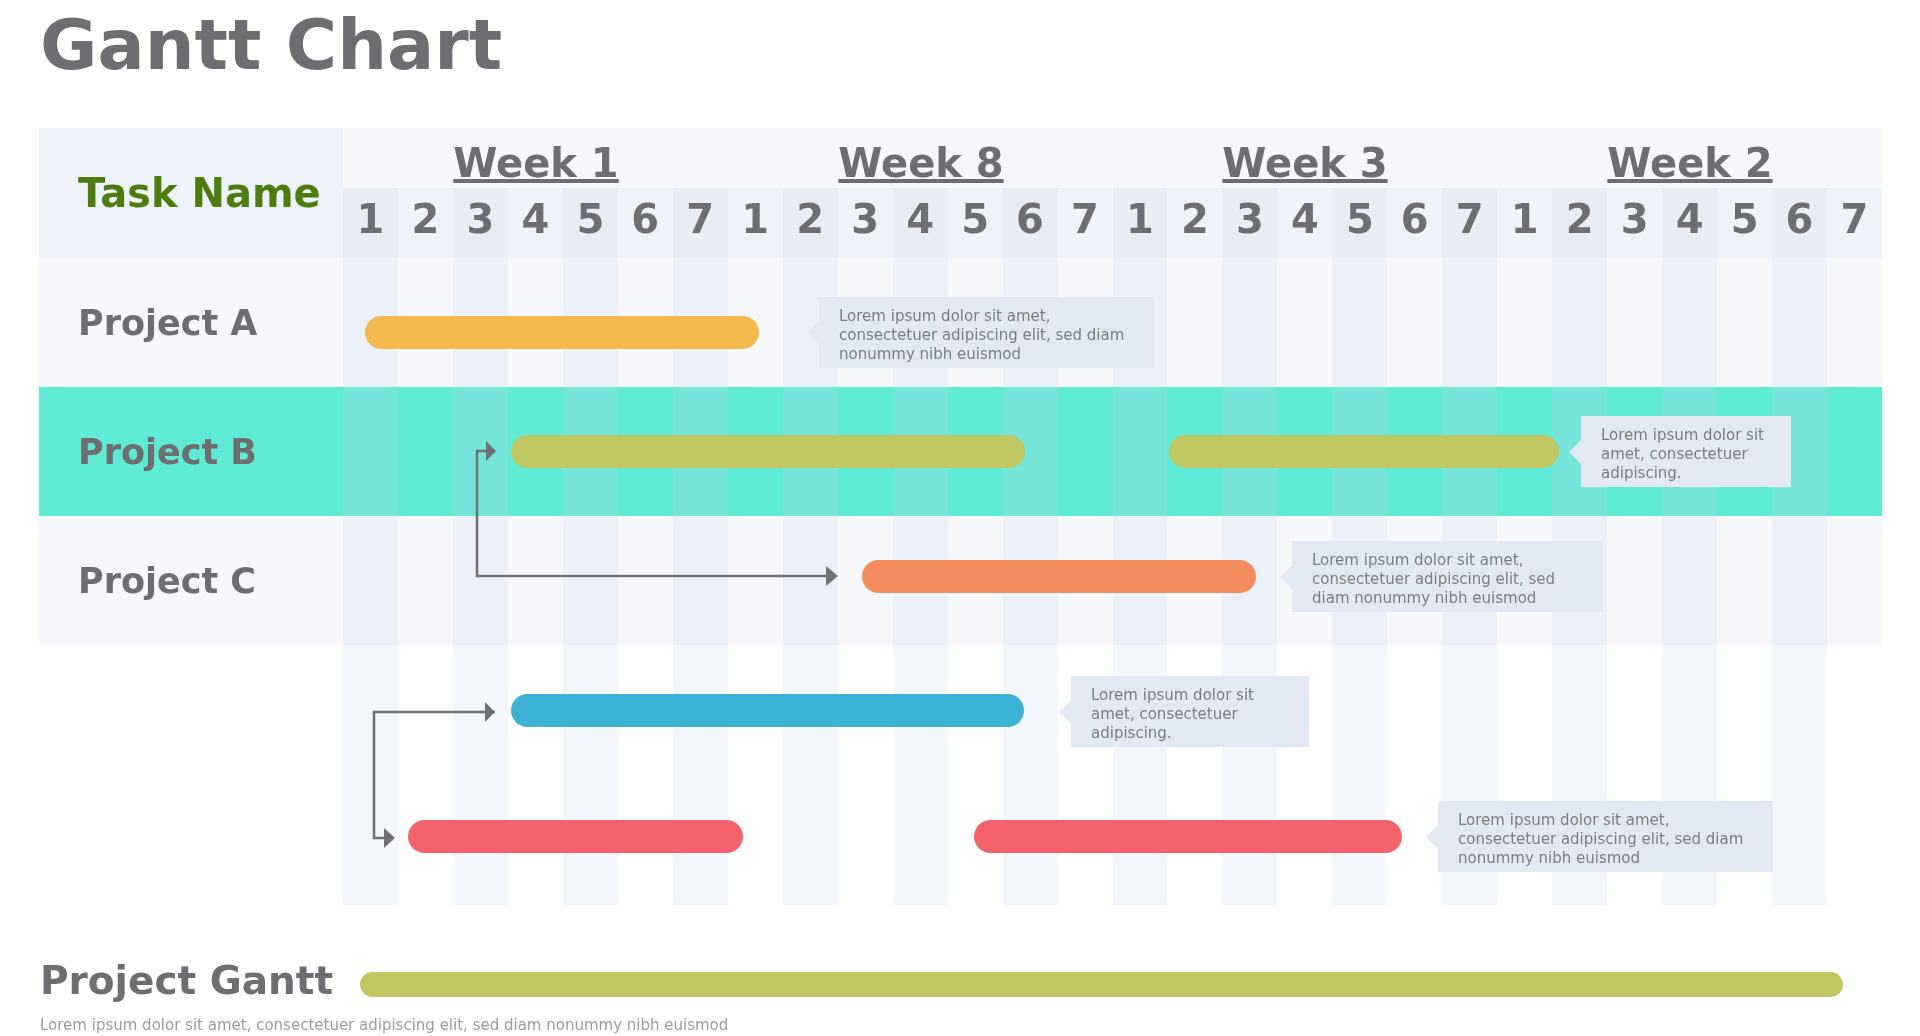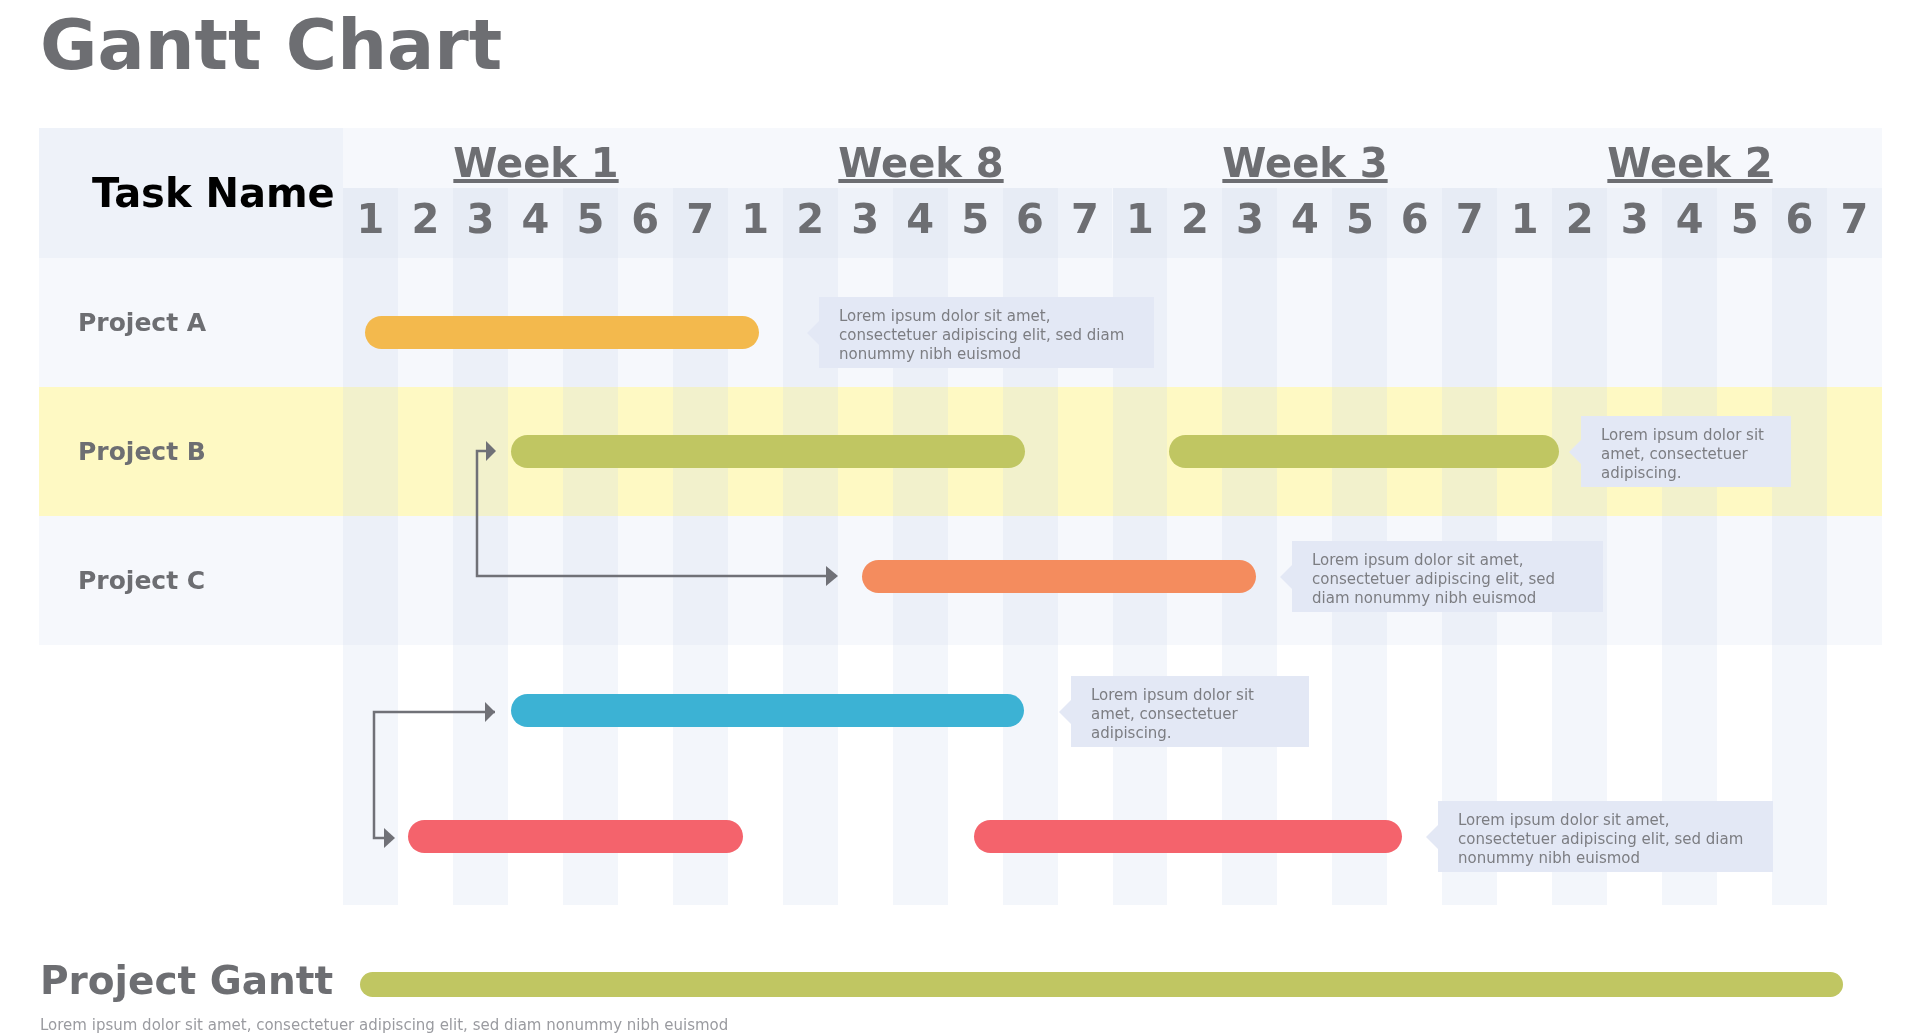--- a/index.html
+++ b/index.html
@@ -2,33 +2,33 @@
 <html><head>
 <meta charset="utf-8">
 <style>
   html, body { margin:0; padding:0; }
   body { width:1920px; height:1036px; background:#ffffff; position:relative; overflow:hidden;
          font-family:"DejaVu Sans", sans-serif; color:#6d6e72; }
   .title { position:absolute; left:40px; top:4px; font-size:70px; font-weight:bold; letter-spacing:0px; color:#6d6e72; }
   .table { position:absolute; left:39px; top:128px; width:1843px; height:777px; }
   .task-col-head { position:absolute; left:0; top:0; width:304px; height:130px; background:#eef2f9;
                    display:flex; align-items:center; }
-  .task-col-head span { margin-left:53px; font-size:40px; font-weight:bold; color:#000000; }
+  .task-col-head span { margin-left:39px; font-size:40px; font-weight:bold; color:#4d7c0f; }
   .timeline-head { position:absolute; left:304px; top:0; width:1539px; height:130px; background:#f6f8fc; }
   .week-label { position:absolute; top:12px; font-size:40px; font-weight:bold; color:#6d6e72; white-space:nowrap; transform:translateX(-50%);text-decoration:underline; }
   .day-row { position:absolute; left:0; top:60px; width:1539px; height:70px; }
   .day { position:absolute; top:0; height:70px; width:55px; display:flex; justify-content:center; padding-top:8px; box-sizing:border-box;
          font-size:40px; font-weight:bold; color:#6d6e72; }
   .day.dark { background:#e7ecf5; }
   .day.light { background:#eef2f9; }
   .row { position:absolute; left:0; width:1843px; height:129px; }
   .row .name { position:absolute; left:0; top:0; width:304px; height:129px; display:flex; align-items:center; }
-  .row .name span { margin-left:39px; font-size:25px; font-weight:bold; color:#6d6e72; }
+  .row .name span { margin-left:39px; font-size:35px; font-weight:bold; color:#6d6e72; }
   .row.odd { background:#f6f8fc; }
-  .row.even { background:#fef9c3;text-decoration:underline; }
+  .row.even { background:#5eead4;text-decoration:underline; }
   .stripe { position:absolute; top:258px; height:647px; width:55px; }
   .stripe.dark { background:rgba(200,212,235,0.22); }
   .bar { position:absolute; height:33px; border-radius:17px; }
   .callout { position:absolute; background:#e3e8f5; color:#7c7d82; font-size:15px; line-height:19px;
              padding:10px 12px 0 20px; box-sizing:border-box; }
   .callout::before { content:""; position:absolute; left:-12px; top:50%; margin-top:-12px;
              border-top:12px solid transparent; border-bottom:12px solid transparent; border-right:12px solid #e3e8f5; }
   .arrows { position:absolute; left:0; top:0; width:1920px; height:1036px; pointer-events:none; }
   .summary-label { position:absolute; left:40px; top:958px; font-size:39px; font-weight:bold; color:#6d6e72; }
   .summary-bar { position:absolute; left:360px; top:972px; width:1483px; height:25px; border-radius:13px; }

